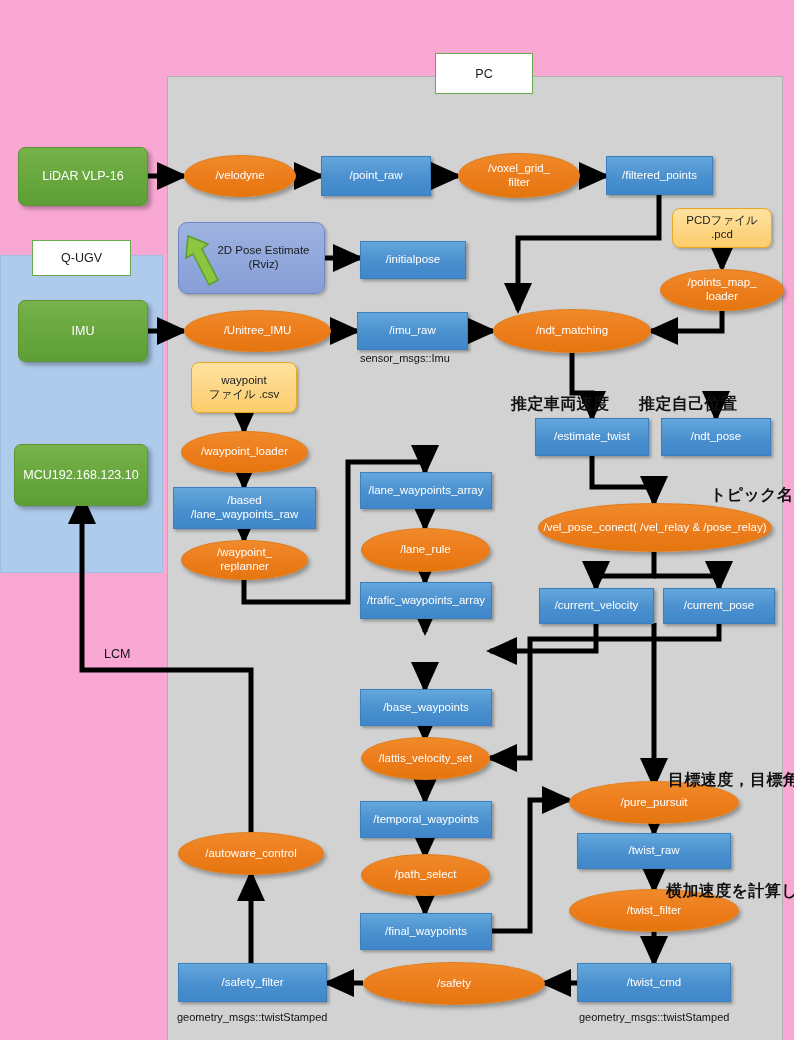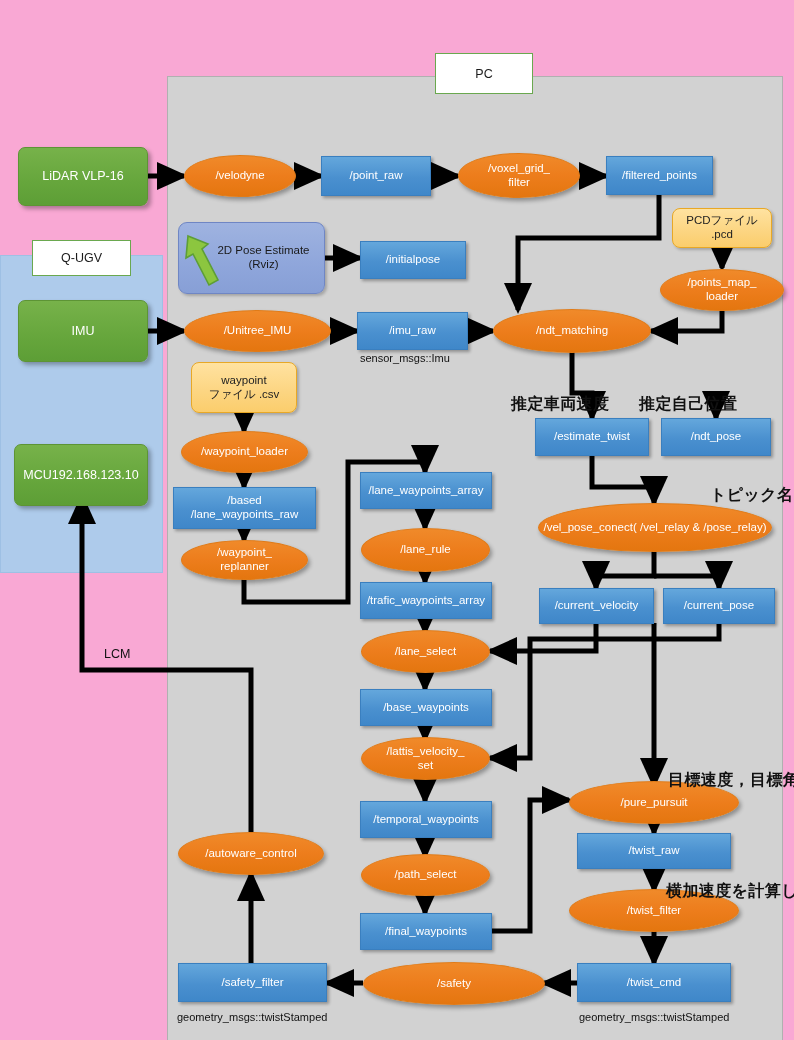--- a/index.html
+++ b/index.html
@@ -192,25 +192,22 @@
 
   <div class="node ell" style="left:538px;top:503px;width:234px;height:49px;flex-direction:row;">
     <span>/vel_pose_conect</span>
     <span>( /vel_relay &amp; /pose_relay)</span>
   </div>
 
   <div class="node ell" style="left:361px;top:528px;width:129px;height:44px;">
     <span>/lane_rule</span>
   </div>
 
-  <div class="node ell" style="left:361px;top:630px;width:129px;height:43px;">
-    <span>/lane_select</span>
-  </div>
-
-  <div class="node ell" style="left:361px;top:737px;width:129px;height:43px;flex-direction:column;">
+
+  <div class="node ell" style="left:361px;top:737px;width:129px;height:43px;flex-direction:row;">
     <span>/lattis_velocity_</span>
     <span>set</span>
   </div>
 
   <div class="node ell" style="left:361px;top:854px;width:129px;height:42px;">
     <span>/path_select</span>
   </div>
 
   <div class="node ell" style="left:569px;top:781px;width:170px;height:43px;">
     <span>/pure_pursuit</span>

